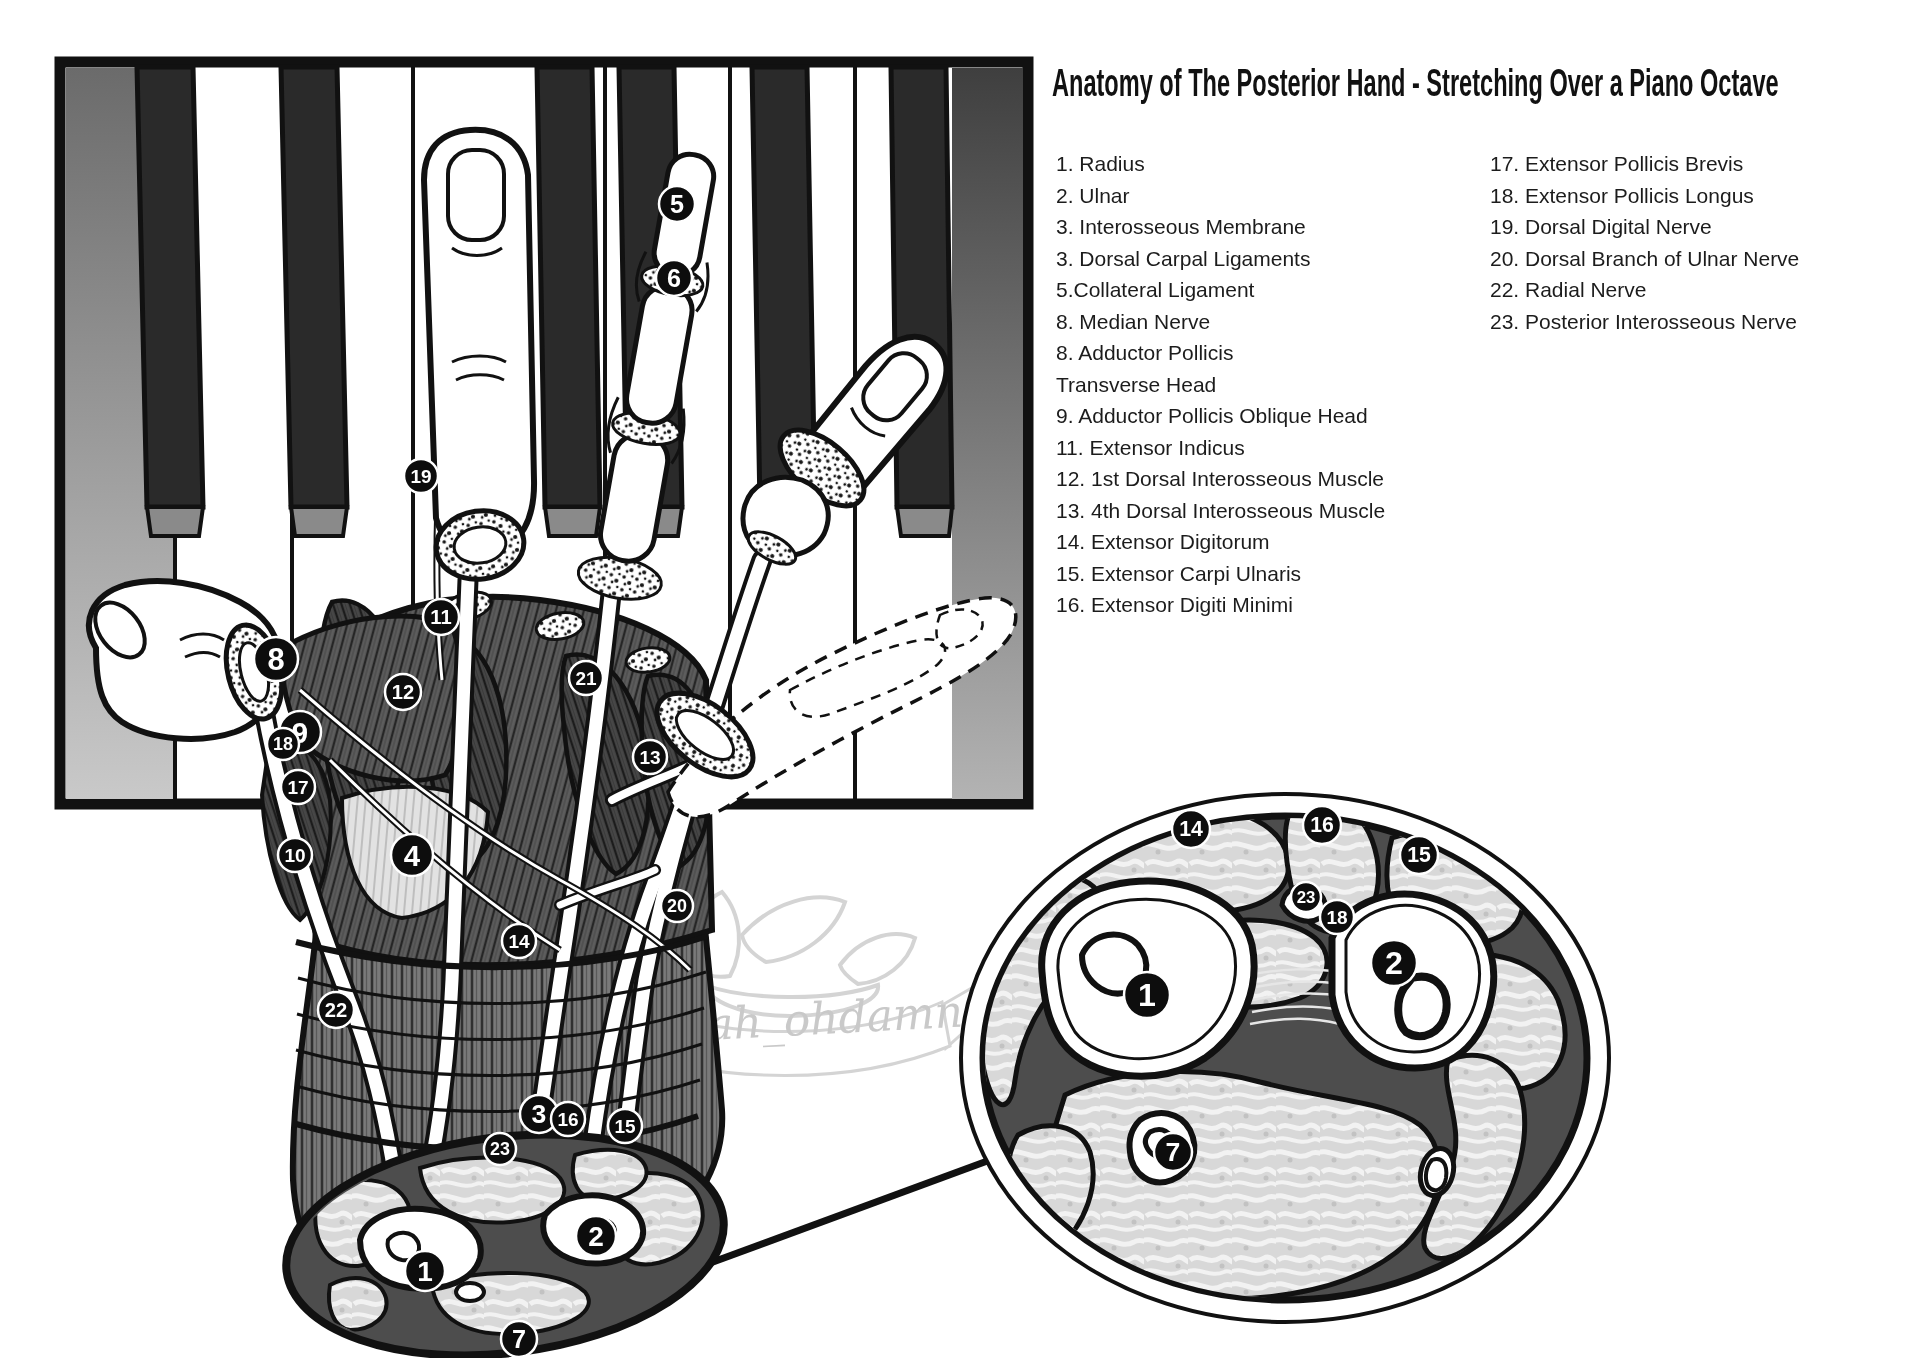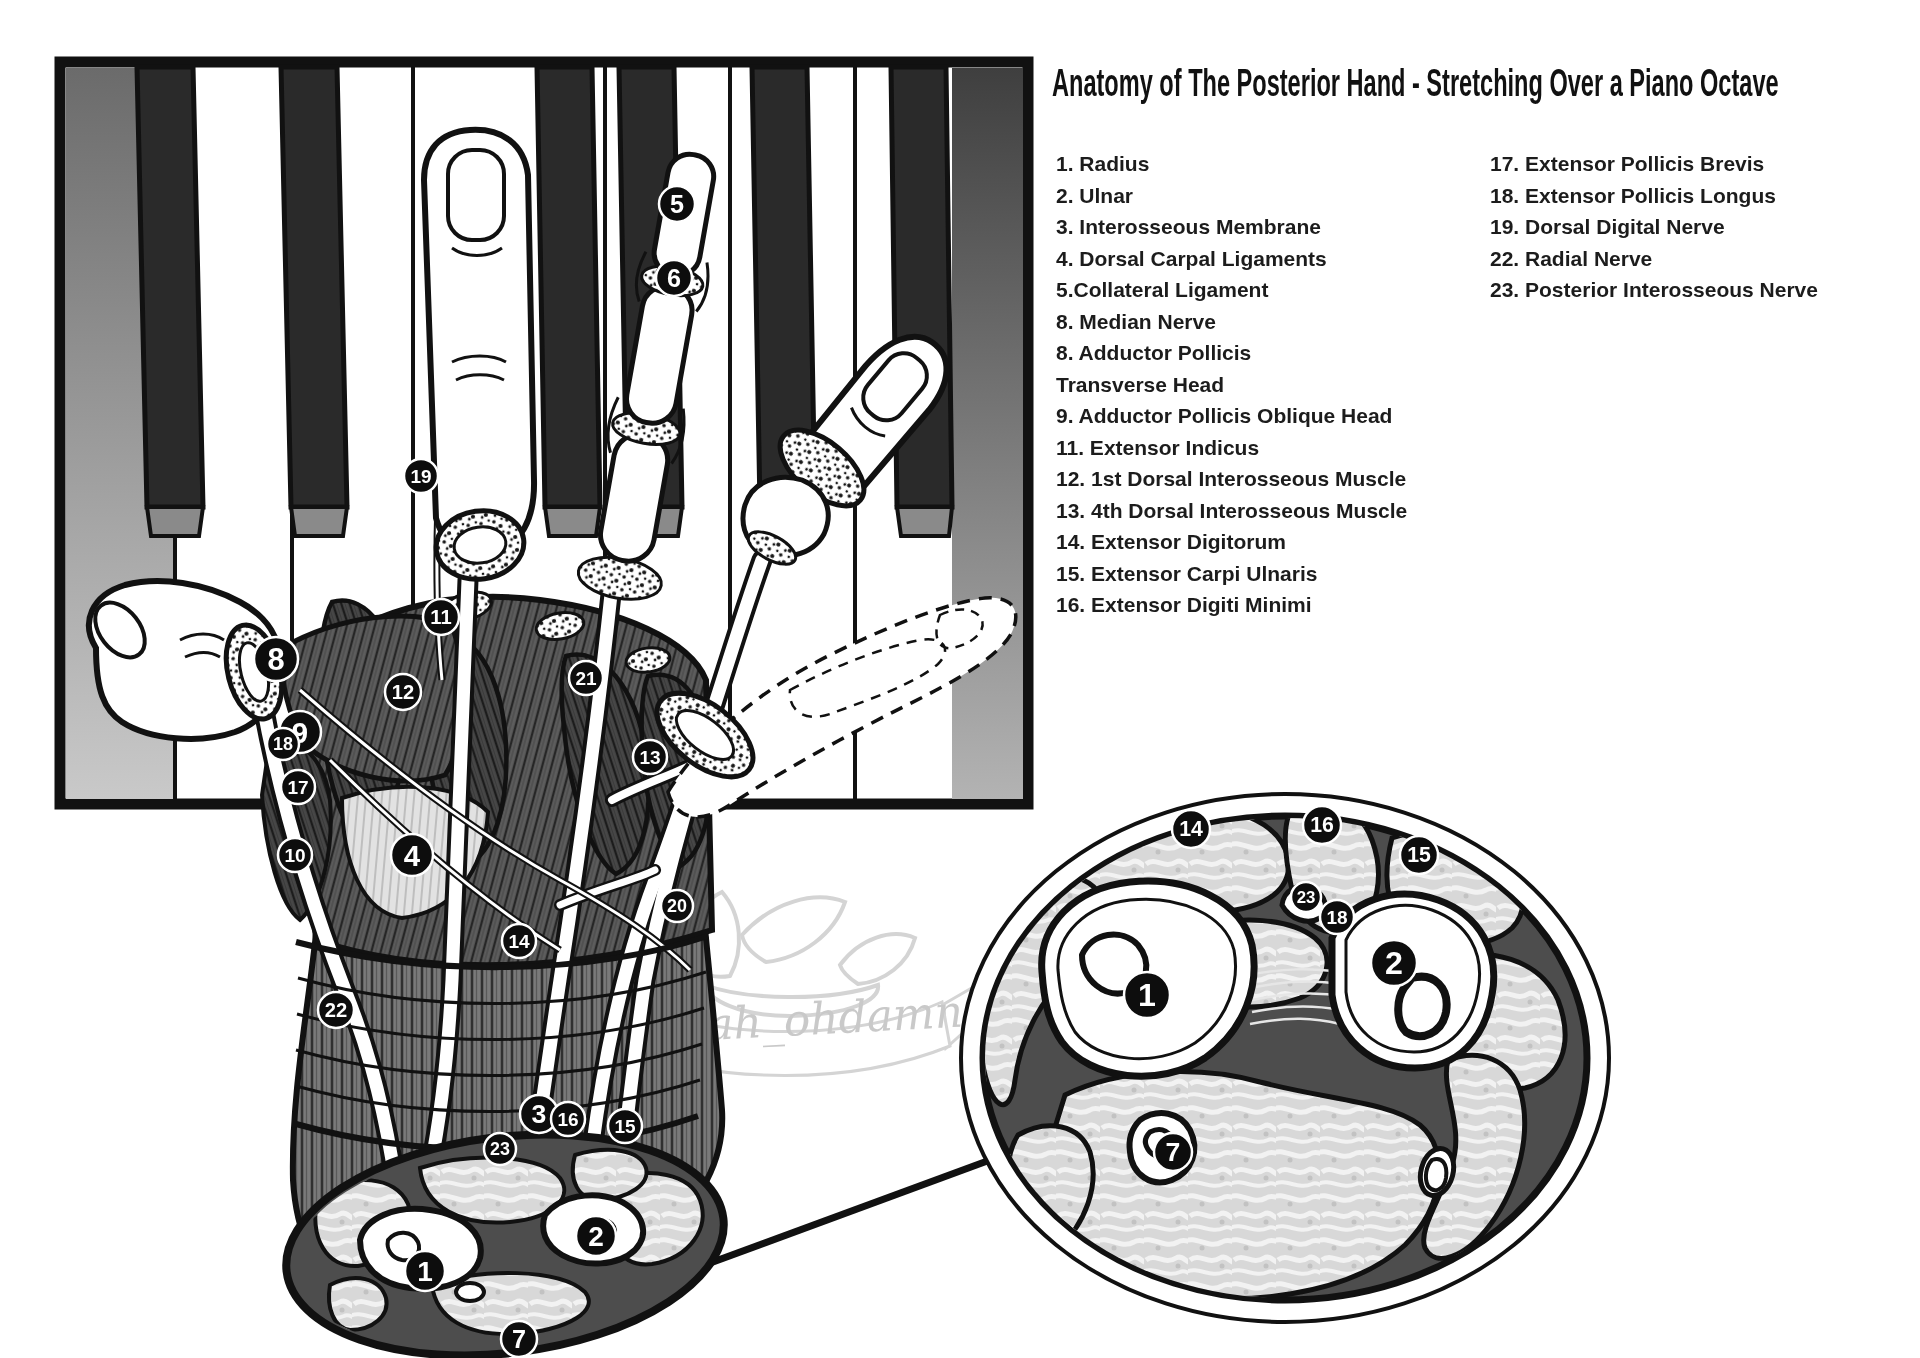--- a/index.html
+++ b/index.html
@@ -6,21 +6,21 @@
   body{width:1920px;height:1358px;overflow:hidden;
        font-family:"Liberation Sans","DejaVu Sans",sans-serif;}
   .stage{position:relative;width:1920px;height:1358px;background:#fff;}
   svg.fig{position:absolute;left:0;top:0;}
   .title{position:absolute;left:1052px;top:62px;font-size:38px;font-weight:bold;
          color:#111;white-space:nowrap;transform:scaleX(0.62);transform-origin:left top;
          letter-spacing:0px;}
   .legend-col{position:absolute;top:148px;color:#1c1c1c;font-size:21px;line-height:31.5px;}
   .col1{left:1056px;width:440px;}
   .col2{left:1490px;width:430px;}
-  .leg-item{white-space:nowrap;font-weight:bold;}
+  .leg-item{white-space:nowrap;}
 </style>
 </head>
 <body>
 
 <div class="stage">
 
 <svg class="fig" width="1920" height="1358" viewBox="0 0 1920 1358">
   <defs>
     <linearGradient id="gradKeyL" x1="0" y1="0" x2="0" y2="1">
       <stop offset="0" stop-color="#6b6b6b"></stop>
@@ -443,34 +443,35 @@
           <text x="1173" y="1152" fill="#ffffff" font-family="&quot;Liberation Sans&quot;,&quot;DejaVu Sans&quot;,sans-serif" font-weight="bold" font-size="26.599999999999998" text-anchor="middle" dominant-baseline="central">7</text>
         </g>
       </g>
 </svg>
 
 <div class="title">Anatomy of The Posterior Hand - Stretching Over a Piano Octave</div>
 <div class="legend-col col1">
       <div class="leg-item">1. Radius</div>
       <div class="leg-item">2. Ulnar</div>
       <div class="leg-item">3. Interosseous Membrane</div>
-      <div class="leg-item">4. Dorsal Carpal Ligaments</div>
+      <div class="leg-item">3. Dorsal Carpal Ligaments</div>
       <div class="leg-item">5.Collateral Ligament</div>
       <div class="leg-item">8. Median Nerve</div>
       <div class="leg-item">8. Adductor Pollicis</div>
       <div class="leg-item">Transverse Head</div>
       <div class="leg-item">9. Adductor Pollicis Oblique Head</div>
       <div class="leg-item">11. Extensor Indicus</div>
       <div class="leg-item">12. 1st Dorsal Interosseous Muscle</div>
       <div class="leg-item">13. 4th Dorsal Interosseous Muscle</div>
       <div class="leg-item">14. Extensor Digitorum</div>
       <div class="leg-item">15. Extensor Carpi Ulnaris</div>
       <div class="leg-item">16. Extensor Digiti Minimi</div>
     </div>
 <div class="legend-col col2">
       <div class="leg-item">17. Extensor Pollicis Brevis</div>
       <div class="leg-item">18. Extensor Pollicis Longus</div>
       <div class="leg-item">19. Dorsal Digital Nerve</div>
+      <div class="leg-item">20. Dorsal Branch of Ulnar Nerve</div>
       <div class="leg-item">22. Radial Nerve</div>
       <div class="leg-item">23. Posterior Interosseous Nerve</div>
     </div>
 
 </div>
 
 </body></html>

